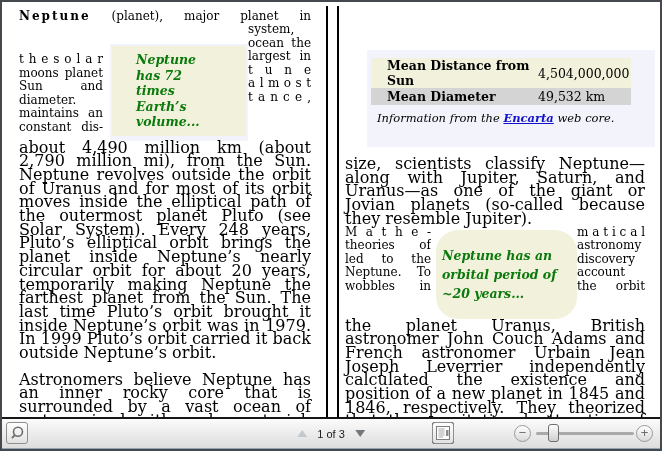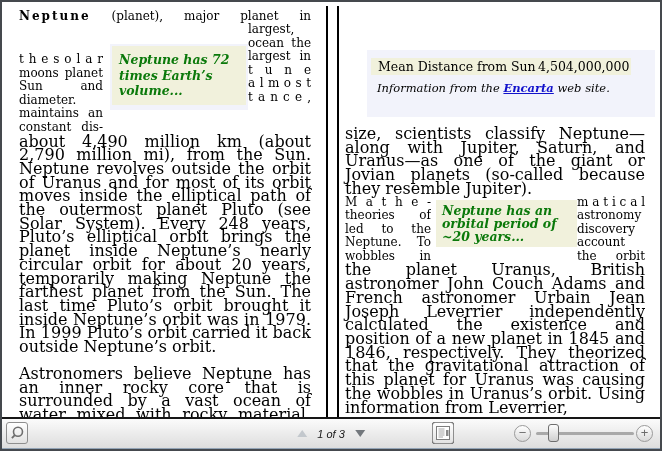--- a/index.html
+++ b/index.html
@@ -25,32 +25,32 @@
   .wcol{flex:none;}
   .wline{font-size:12px;line-height:13.6px;height:13.6px;overflow:hidden;
          text-align:justify;text-align-last:justify;}
   .lp-colL{width:84px;margin-top:30px;} .lp-colM{width:145px;box-sizing:border-box;padding:21px 0 0 7px;} .lp-colR{width:63px;margin-left:auto;}
   .rp-colL{width:86px;} .rp-colM{width:146px;box-sizing:border-box;padding:4px 0 0 5px;} .rp-colR{width:68px;margin-left:auto;}
 
   .floater-frame{background:var(--pale_blue,#f2f3fb);padding:2px 2px 5px 2px;}
   .pull-quote{
     background:var(--cream,#f1f1dc);color:var(--quote_green,#0b790b);
     font-style:italic;font-weight:bold;font-size:12.5px;line-height:15.5px;
-    padding:6px 7px;
+    padding:6px 24px;
   }
-  .pull-quote.small{padding:4px 6px;line-height:13px;}
+  .pull-quote.small{padding:16px 6px;line-height:19px;border-radius:22px;}
 
   .p-gap{height:13px;}
 
   .stats-fig{margin:48px 0 0 22px;width:288px;box-sizing:border-box;
     background:var(--pale_blue,#f2f3fb);padding:8px 0 22px 0;}
   .stats-title{font-size:12.5px;margin:0 0 5px 10px;}
   .stats-table{margin-left:4px;width:260px;border-collapse:collapse;}
   .stats-table td{font-size:12.5px;padding:0;height:17px;vertical-align:middle;}
-  .stats-table .lbl{font-weight:normal;padding-left:7px;width:160px;}
+  .stats-table .lbl{font-weight:bold;padding-left:16px;width:160px;}
   .stats-table .val span{display:block;width:93px;overflow:hidden;white-space:nowrap;}
   .row-cream{background:var(--cream,#f1f1dc);}
   .row-gray{background:var(--row_gray,#d4d4d4);}
   .stats-caption{font-style:italic;font-size:11.5px;margin:6px 0 0 10px;}
   .enc-link{color:var(--link_blue,#1212cc);font-weight:bold;text-decoration:underline;cursor:pointer;}
 
   
   .toolbar{position:absolute;left:0;top:417px;width:658px;height:30px;
     background:linear-gradient(#fbfbfb,#dddddd);
     border-bottom:1px solid #93a4b6;box-sizing:border-box;
@@ -59,21 +59,21 @@
     border:1px solid #8e8e8e;border-radius:3px;
     background:linear-gradient(#ffffff,#e2e2e2);
     display:flex;align-items:center;justify-content:center;cursor:pointer;}
   .find-btn{left:4px;top:3px;}
   .nav{position:absolute;left:50%;top:0;height:29px;transform:translateX(-50%);
     display:flex;align-items:center;gap:10px;}
   .tri-up{width:0;height:0;border-left:5px solid transparent;border-right:5px solid transparent;
     border-bottom:7px solid #c3c8cd;cursor:default;}
   .tri-down{width:0;height:0;border-left:5px solid transparent;border-right:5px solid transparent;
     border-top:7px solid #73787d;cursor:pointer;}
-  .page-label{font-size:11px;color:#1a1a1a;font-style:italic;}
+  .page-label{font-size:11px;color:#1a1a1a;}
   .viewgroup{position:absolute;left:430px;top:3px;display:flex;gap:4px;}
   .view-btn.selected{border:2px solid #3c3c3c;background:linear-gradient(#ffffff,#ececec);}
   .zoom-btn{position:absolute;top:6px;width:17px;height:17px;box-sizing:border-box;
     border:1px solid #9a9a9a;border-radius:50%;
     background:linear-gradient(#ffffff,#d9d9d9);
     font-size:13px;line-height:14px;color:#6b6b6b;text-align:center;cursor:pointer;}
   .zoom-minus{left:512px;} .zoom-plus{left:634px;}
   .slider-track{position:absolute;left:534px;top:13px;width:98px;height:3px;
     background:#a9a9a9;border-radius:2px;box-shadow:0 1px 0 #e8e8e8;cursor:pointer;}
   .slider-thumb{position:absolute;left:546px;top:5px;width:11px;height:18px;box-sizing:border-box;
@@ -97,21 +97,21 @@
           <div class="wline">diameter. Nep-</div>
           <div class="wline">maintains an</div>
           <div class="wline">constant dis-</div>
         </div>
         <div class="wcol lp-colM">
           <div class="floater-frame">
             <div class="pull-quote">Neptune has 72 times Earth’s volume...</div>
           </div>
         </div>
         <div class="wcol lp-colR">
-          <div class="wline">largest,</div>
+          <div class="wline">system,</div>
           <div class="wline">ocean the</div>
           <div class="wline">largest in</div>
           <div class="wline">t u n e</div>
           <div class="wline">a l m o s t</div>
           <div class="wline">t a n c e ,</div>
         </div>
       </div>
 
       <div class="body-text">about 4,490 million km (about 2,790 million mi), from the Sun. Neptune revolves outside the orbit of Uranus and for most of its orbit moves inside the elliptical path of the outermost planet Pluto (see Solar System). Every 248 years, Pluto’s elliptical orbit brings the planet inside Neptune’s nearly circular orbit for about 20 years, temporarily making Neptune the farthest planet from the Sun. The last time Pluto’s orbit brought it inside Neptune’s orbit was in 1979. In 1999 Pluto’s orbit carried it back outside Neptune’s orbit.</div>
       <div class="p-gap"></div>
@@ -121,23 +121,29 @@
     <div class="page page-right">
       <div class="stats-fig">
         <table class="stats-table">
           <tbody>
               <tr class="row-cream">
             <td class="lbl">Mean Distance from Sun</td>
             <td class="val">
                   <span>4,504,000,000 km</span>
                 </td>
           </tr>
+          <tr class="row-gray">
+            <td class="lbl">Mean Diameter</td>
+            <td class="val">
+                  <span>49,532 km</span>
+                </td>
+          </tr>
         </tbody>
           </table>
-        <div class="stats-caption"><span>Information from the </span><span class="enc-link">Encarta</span><span> web site.</span></div>
+        <div class="stats-caption"><span>Information from the </span><span class="enc-link">Encarta</span><span> web core.</span></div>
       </div>
 
       <div class="body-text" style="margin-top:10px;">size, scientists classify Neptune—along with Jupiter, Saturn, and Uranus—as one of the giant or Jovian planets (so-called because they resemble Jupiter).</div>
 
       <div class="wrap-row" style="">
         <div class="wcol rp-colL">
           <div class="wline">M a t h e -</div>
           <div class="wline">theories of</div>
           <div class="wline">led to the</div>
           <div class="wline">Neptune. To</div>

